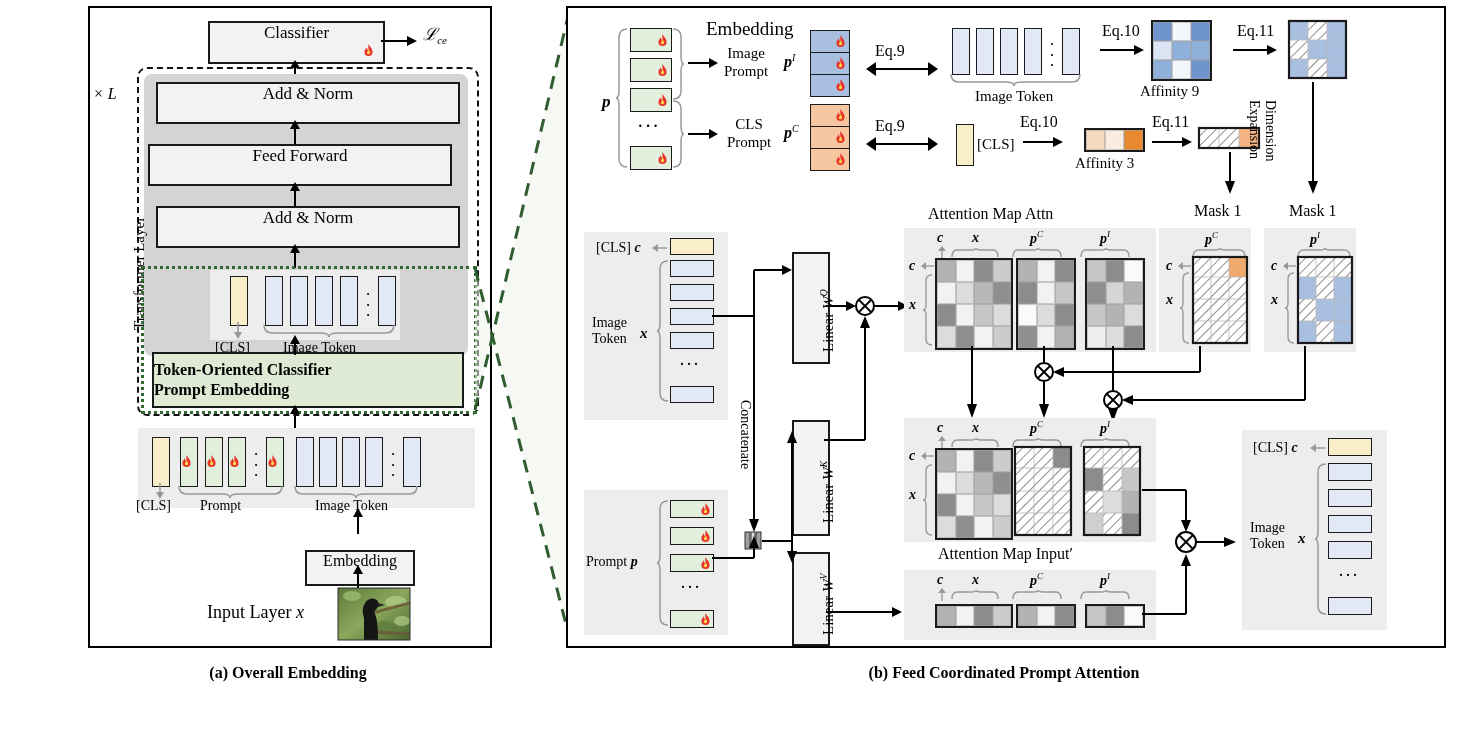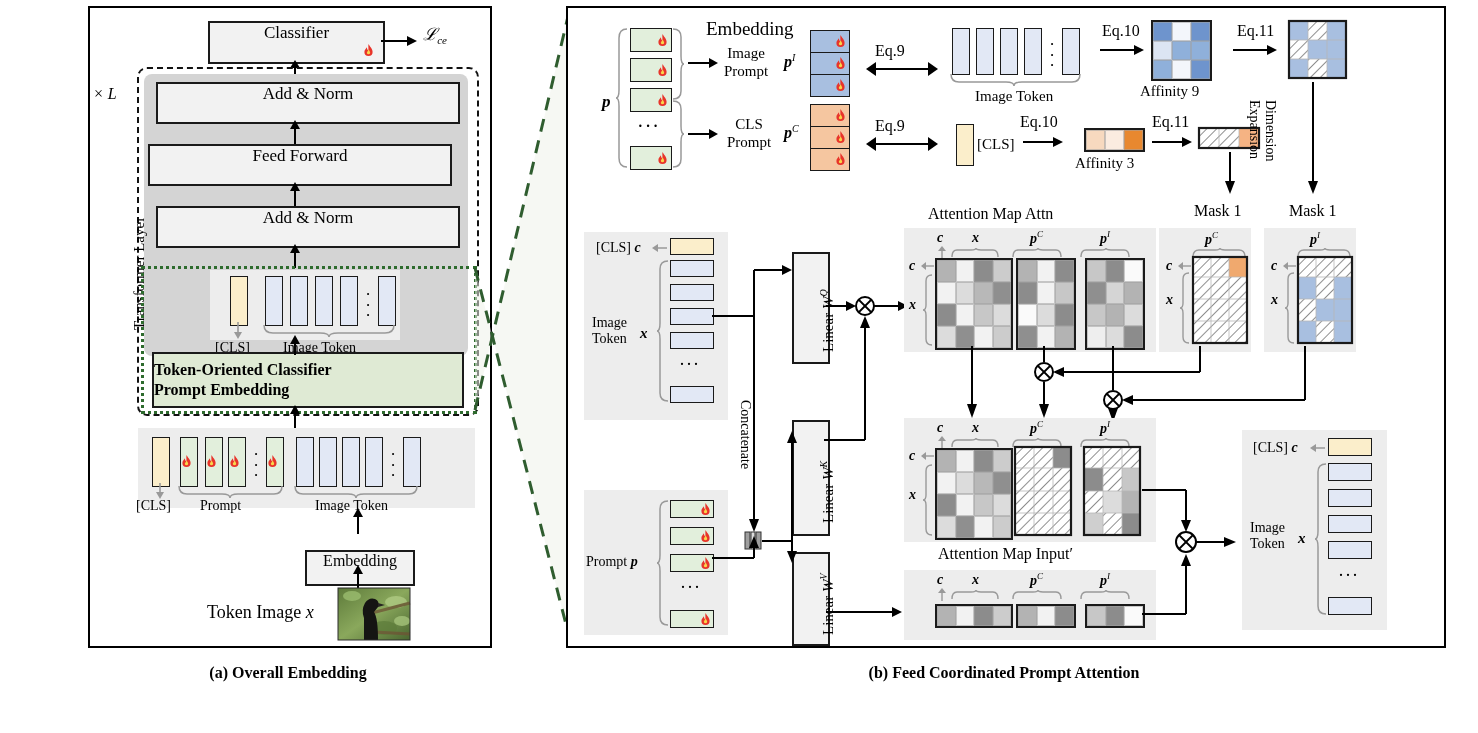--- a/index.html
+++ b/index.html
@@ -187,21 +187,21 @@
     <ellipse cx="46" cy="40" rx="13" ry="7" fill="#5e7d3b"></ellipse>
     <ellipse cx="64" cy="33" rx="8" ry="5" fill="#a9c77e"></ellipse>
     <path d="M30 26 L72 15" stroke="#6d5334" stroke-width="3" fill="none"></path>
     <path d="M36 44 L72 46" stroke="#6d5334" stroke-width="3" fill="none"></path>
   </g>
   <path d="M26 52 L26 30 Q23 22 27 15 Q31 9 37 11 Q42 13 40 19 L36 24 Q40 30 40 52 Z" fill="#151513"></path>
   <path d="M40 15 L47 17 L40 19 Z" fill="#262522"></path>
   <rect x="0" y="0" width="72" height="52" fill="none" stroke="#2c2c2c" stroke-width="1"></rect>
 </svg>
 <div class="txt" style="left:207px;top:602px;font-size:18px;">
-  <span>Token Image</span> <span class="lbl-it">x</span>
+  <span>Input Layer</span> <span class="lbl-it">x</span>
 </div>
 
 <svg class="abs" style="left:470px;top:0px;" width="110" height="660">
   <polygon points="5,410 100,8 100,640 5,268" fill="#eef3ea" opacity="0.55"></polygon>
   <line x1="5" y1="410" x2="100" y2="8" stroke="#2f5d2f" stroke-width="3" stroke-dasharray="13,9"></line>
   <line x1="5" y1="268" x2="100" y2="640" stroke="#2f5d2f" stroke-width="3" stroke-dasharray="13,9"></line>
 </svg>
 
 <div class="panel" style="left:566px;top:6px;width:876px;height:638px;"></div>
 

